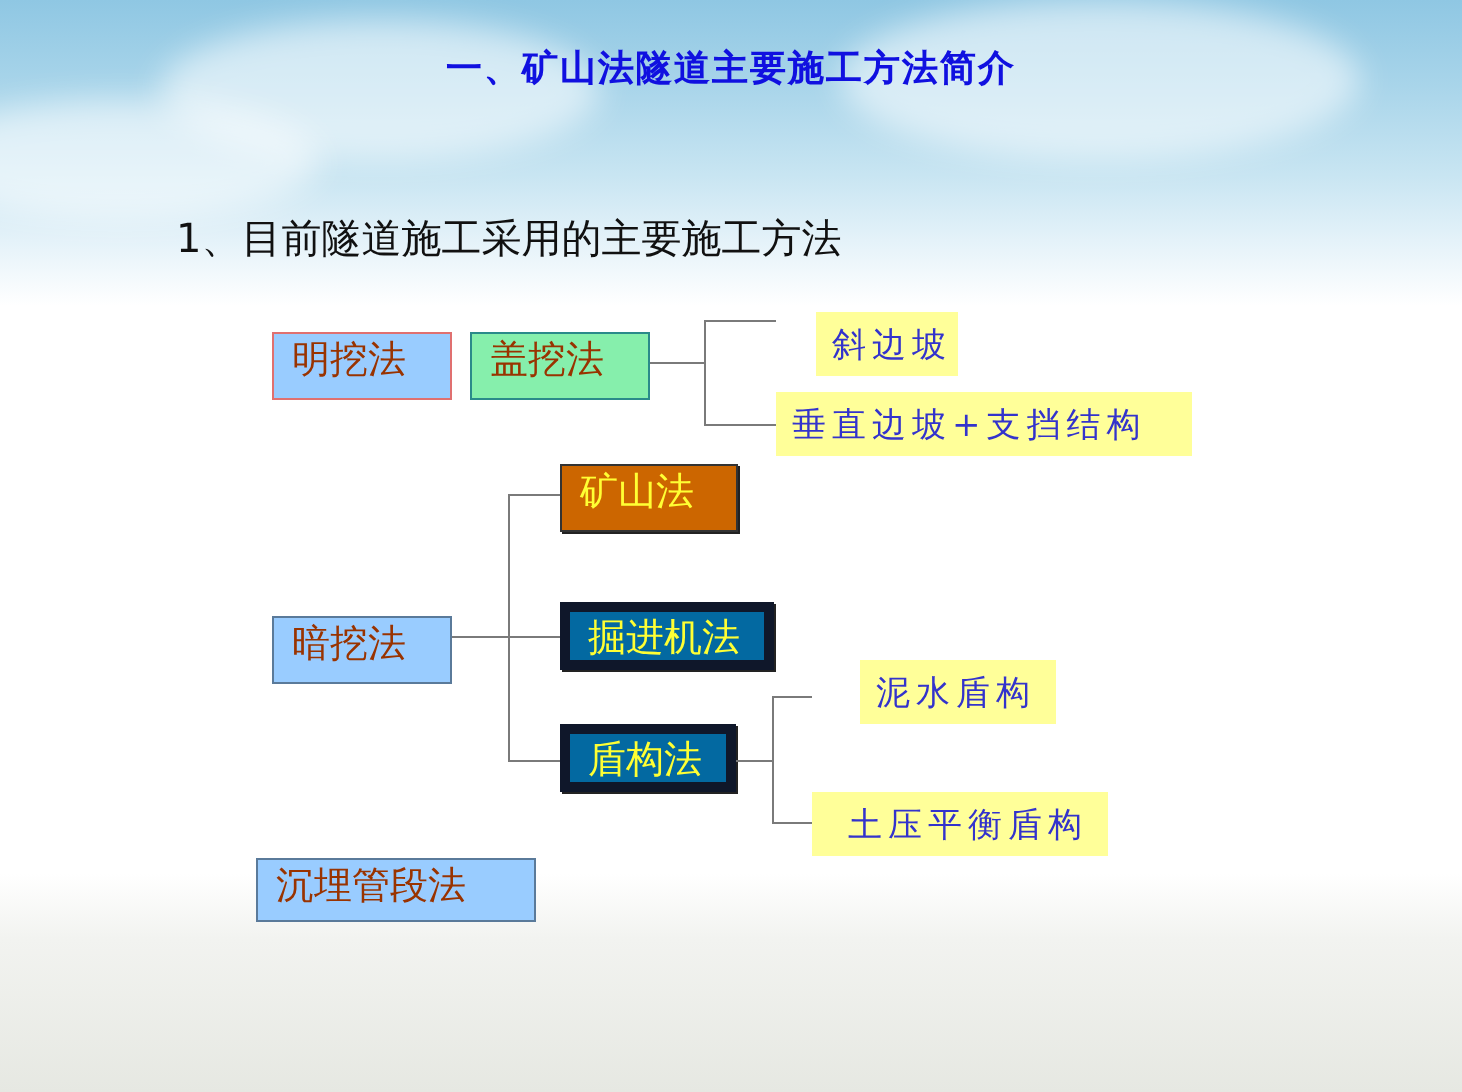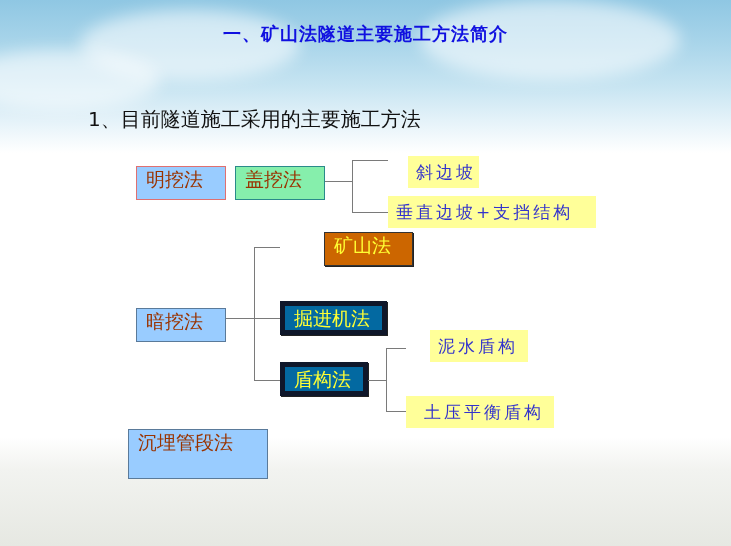--- a/index.html
+++ b/index.html
@@ -20,21 +20,21 @@
   .subtitle {
     position:absolute; left:88px; top:106px; font-size:20px; color:#111;
   }
   .box {
     position:absolute; box-sizing:border-box; display:flex; 
     font-size:19px; padding-left:9px; white-space:nowrap;
   }
   .lb { background:#99ccff; color:#993300; border:1px solid #5a7a9a; }
   .pink { border:1px solid #e07070; }
   .cyan { background:#86efac; color:#993300; border:1px solid #2a8a8a; }
-  .orange { background:#cc6600; color:#ffff33; border:1px solid #333; box-shadow:1px 1px 0 #222;margin-left:44px; }
+  .orange { background:#cc6600; color:#ffff33; border:1px solid #333; box-shadow:1px 1px 0 #222; }
   .blue { background:#0369a1; color:#ffff33; border:5px solid #0f172a; box-shadow:1px 1px 0 #222; }
   .yel {
     position:absolute; background:#ffff99; color:#3333cc;
     font-family:"DejaVu Serif", serif; font-size:17px; letter-spacing:3px;
     display:flex; align-items:center; padding-left:8px; box-sizing:border-box; white-space:nowrap;
   }
   .ln { position:absolute; background:#7a7a7a; }
 </style>
 </head>
 <body>
@@ -85,15 +85,15 @@
 <div class="ln" style="left:386px;top:348px;width:1px;height:64px;"></div>
 <div class="ln" style="left:386px;top:348px;width:20px;height:1px;"></div>
 <div class="ln" style="left:386px;top:411px;width:20px;height:1px;"></div>
 <div class="yel" style="left:430px;top:330px;width:98px;height:32px;">
   <span>泥水盾构</span>
 </div>
 <div class="yel" style="left:406px;top:396px;width:148px;height:32px;justify-content:center;">
   <span>土压平衡盾构</span>
 </div>
 
-<div class="box lb" style="left:128px;top:429px;width:140px;height:50px;">
+<div class="box lb" style="left:128px;top:429px;width:140px;height:32px;">
   <span>沉埋管段法</span>
 </div>
 
 </body></html>

